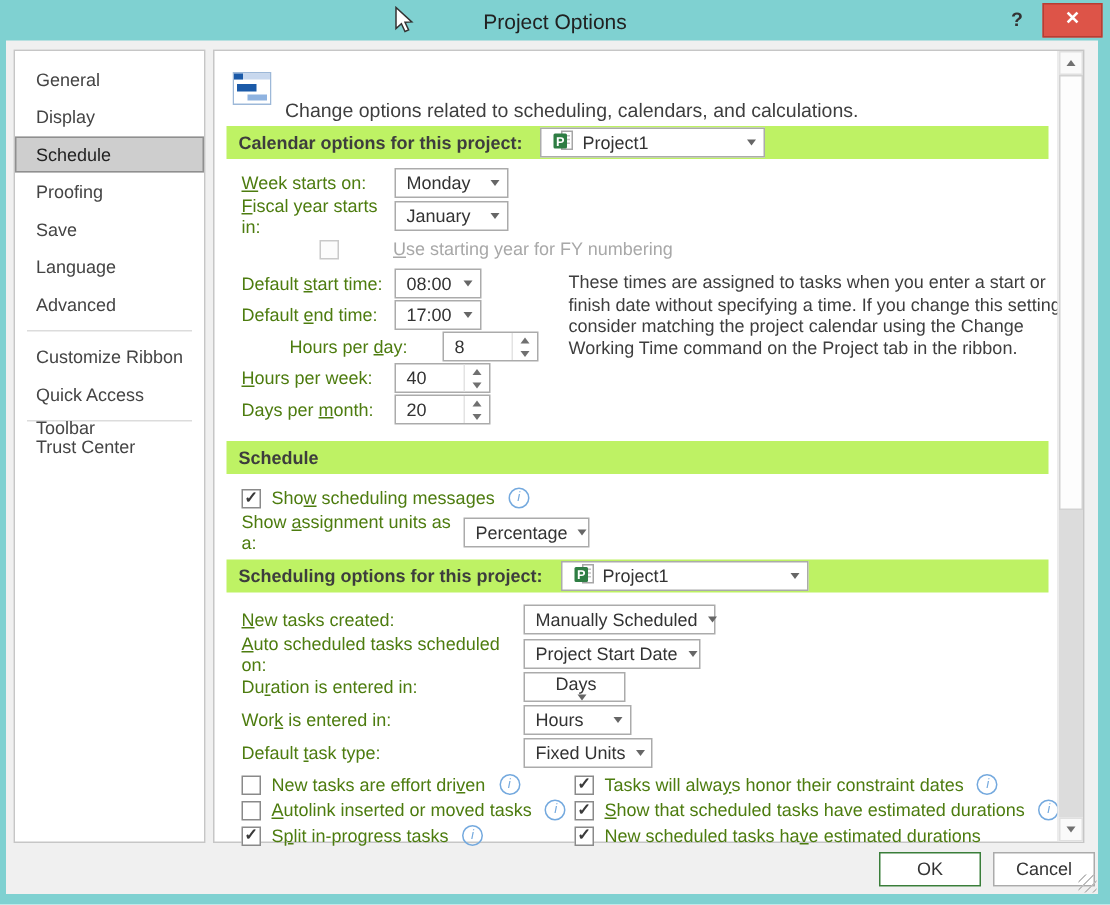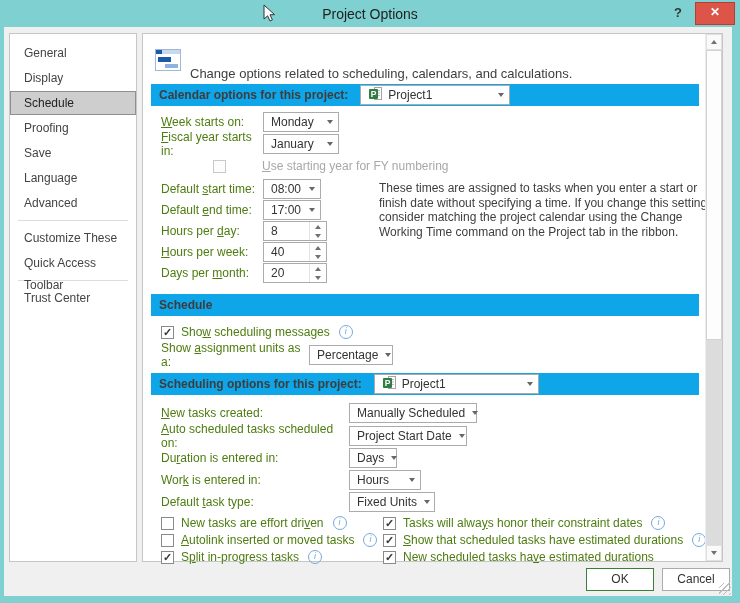--- a/index.html
+++ b/index.html
@@ -21,21 +21,21 @@
   
   .sidebar{position:absolute;left:5px;top:6px;width:128px;bottom:34px;background:#fff;border:1px solid #c6c6c6;padding-top:6px;box-sizing:border-box;}
   .side-item{height:22px;line-height:22px;padding-left:13px;font-size:12px;color:#444;
     border:1px solid transparent;margin:1px 0;}
   .side-item.selected{background:#cecece;border-color:#8f8f8f;color:#222;}
   .side-divider{height:1px;background:#dcdcdc;margin:5px 8px;}
   
   .content{position:absolute;left:138px;top:6px;width:581px;bottom:34px;background:#fff;border:1px solid #c6c6c6;box-sizing:border-box;}
   .intro{position:absolute;left:12px;top:8px;display:flex;align-items:center;gap:9px;}
   .intro-text{font-size:13px;color:#3e3e3e;margin-top:24px;}
-  .section-bar{position:absolute;left:8px;width:548px;height:22px;background:#0ea5e9;
+  .section-bar{position:absolute;left:8px;width:548px;height:22px;background:#bef264;
     display:flex;align-items:center;font-size:12px;font-weight:bold;color:#3d3d3d;padding-left:8px;box-sizing:border-box;}
   .row{position:absolute;display:flex;align-items:center;height:20px;}
   .lbl{font-size:12px;color:#4d7c0f;}
   .lbl u{text-decoration:underline;}
   .lbl.disabled{color:#a8a8a8;margin-left:29px;}
   
   .combo{display:inline-flex;align-items:center;justify-content:space-between;height:20px;
     border:1px solid #ababab;background:#fff;padding:0 5px 0 7px;box-sizing:border-box;font-size:12px;color:#333;}
   .combo .val{white-space:nowrap;}
   .caret{width:0;height:0;border-left:3.5px solid transparent;border-right:3.5px solid transparent;
@@ -91,21 +91,21 @@
 
   <div class="sidebar">
     <div class="side-item">General</div>
     <div class="side-item">Display</div>
     <div class="side-item selected">Schedule</div>
     <div class="side-item">Proofing</div>
     <div class="side-item">Save</div>
     <div class="side-item">Language</div>
     <div class="side-item">Advanced</div>
     <div class="side-divider"></div>
-    <div class="side-item">Customize These</div>
+    <div class="side-item">Customize Ribbon</div>
     <div class="side-item">Quick Access Toolbar</div>
     <div class="side-divider"></div>
     <div class="side-item">Trust Center</div>
   </div>
 
   <div class="content">
 
     <div class="intro">
       <span>
         <svg width="26" height="22" viewBox="0 0 26 22">
@@ -166,21 +166,21 @@
 
     <div class="row" style="left:18px;top:166px;">
       <span class="lbl" style="width:102px;">Default <u>e</u>nd time:</span>
       <span class="combo" style="width:58px;">
         <span class="val">17:00</span>
         <span class="caret"></span>
       </span>
     </div>
 
     <div class="row" style="left:18px;top:187px;">
-      <span class="lbl" style="width:102px;">Hours per <u>d</u>ay:</span>
+      <span class="lbl" style="width:102px;margin-left:32px;">Hours per <u>d</u>ay:</span>
       <span class="spinner">
         <span class="spin-val">8</span>
         <span class="spin-btns">
             <span class="spin-btn">
               <span class="tri-up"></span>
             </span>
             <span class="spin-btn">
               <span class="tri-down"></span>
             </span>
           </span>
@@ -264,21 +264,21 @@
     <div class="row" style="left:18px;top:392px;">
       <span class="lbl" style="width:188px;"><u>A</u>uto scheduled tasks scheduled on:</span>
       <span class="combo" style="width:118px;">
         <span class="val">Project Start Date</span>
         <span class="caret"></span>
       </span>
     </div>
 
     <div class="row" style="left:18px;top:414px;">
       <span class="lbl" style="width:188px;">Du<u>r</u>ation is entered in:</span>
-      <span class="combo" style="width:48px;">
+      <span class="combo" style="width:68px;flex-direction:column;">
         <span class="val">Days</span>
         <span class="caret"></span>
       </span>
     </div>
 
     <div class="row" style="left:18px;top:436px;">
       <span class="lbl" style="width:188px;">Wor<u>k</u> is entered in:</span>
       <span class="combo" style="width:72px;">
         <span class="val">Hours</span>
         <span class="caret"></span>

